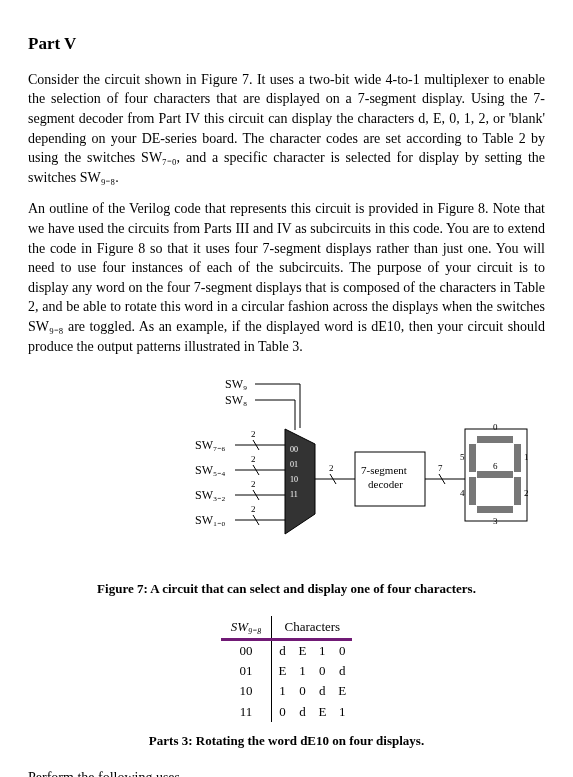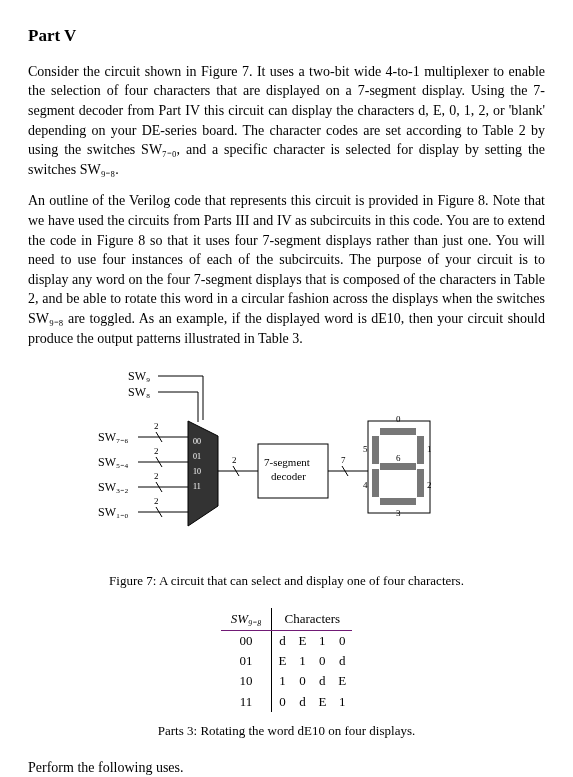--- a/index.html
+++ b/index.html
@@ -9,42 +9,43 @@
     color: #000;
     background: #fff;
     margin: 0;
     padding: 20px 28px;
     width: 573px;
     box-sizing: border-box;
   }
   h2 {
     font-size: 17px;
     font-weight: bold;
-    margin: 4px 0 14px 0;
+    margin: 12px 0 14px 0;
   }
   p {
     margin: 0 0 12px 0;
     text-align: justify;
   }
   .figure-wrap {
-    text-align: left;
+    text-align: right;
     margin: 18px 0 6px 0;
   }
   .figure-caption {
     text-align: center;
     font-size: 13px;
     margin: 10px 0 18px 0;
+    font-weight: bold;
   }
   table.rot {
     margin: 10px auto 6px auto;
     border-collapse: collapse;
     font-size: 13px;
   }
   table.rot th {
-    border-bottom: 1px solid #701a75;
+    border-bottom: 3px solid #701a75;
     padding: 2px 10px;
     font-weight: normal;
   }
   table.rot th:first-child {
     border-right: 1px solid #000;
     font-style: italic;
   }
   table.rot td {
     padding: 1px 6px;
     text-align: center;

